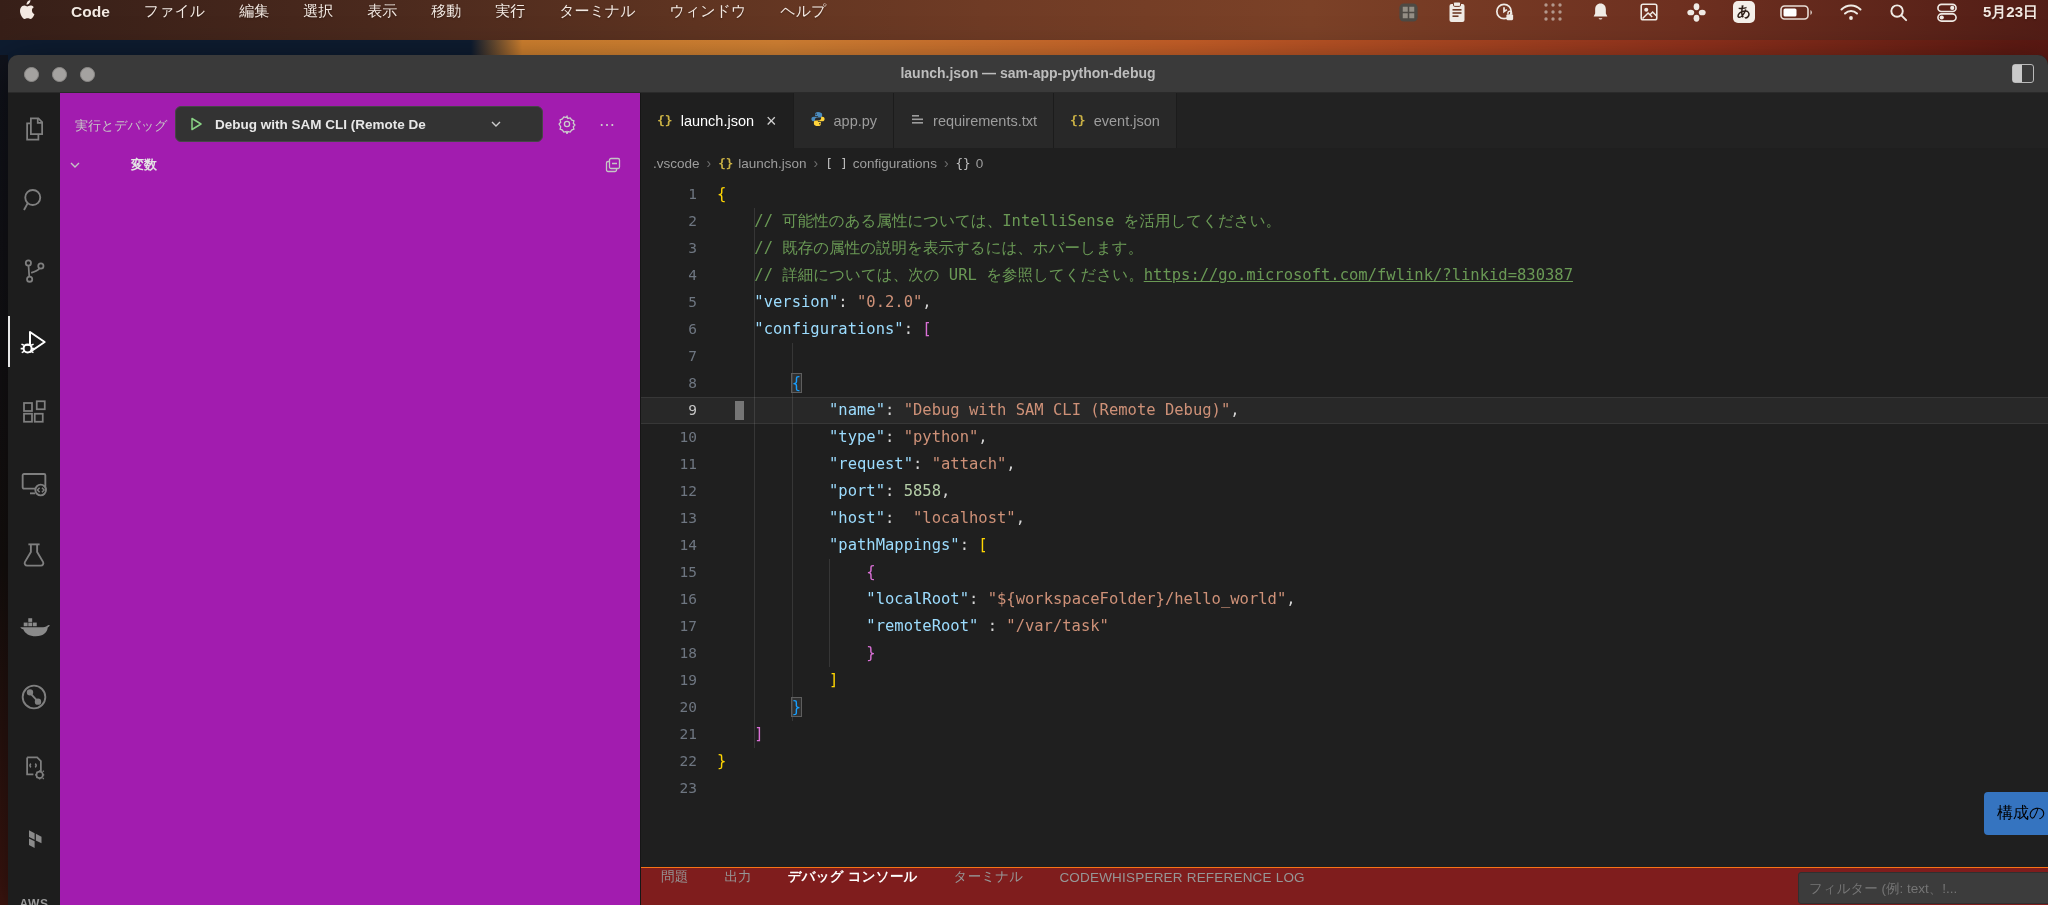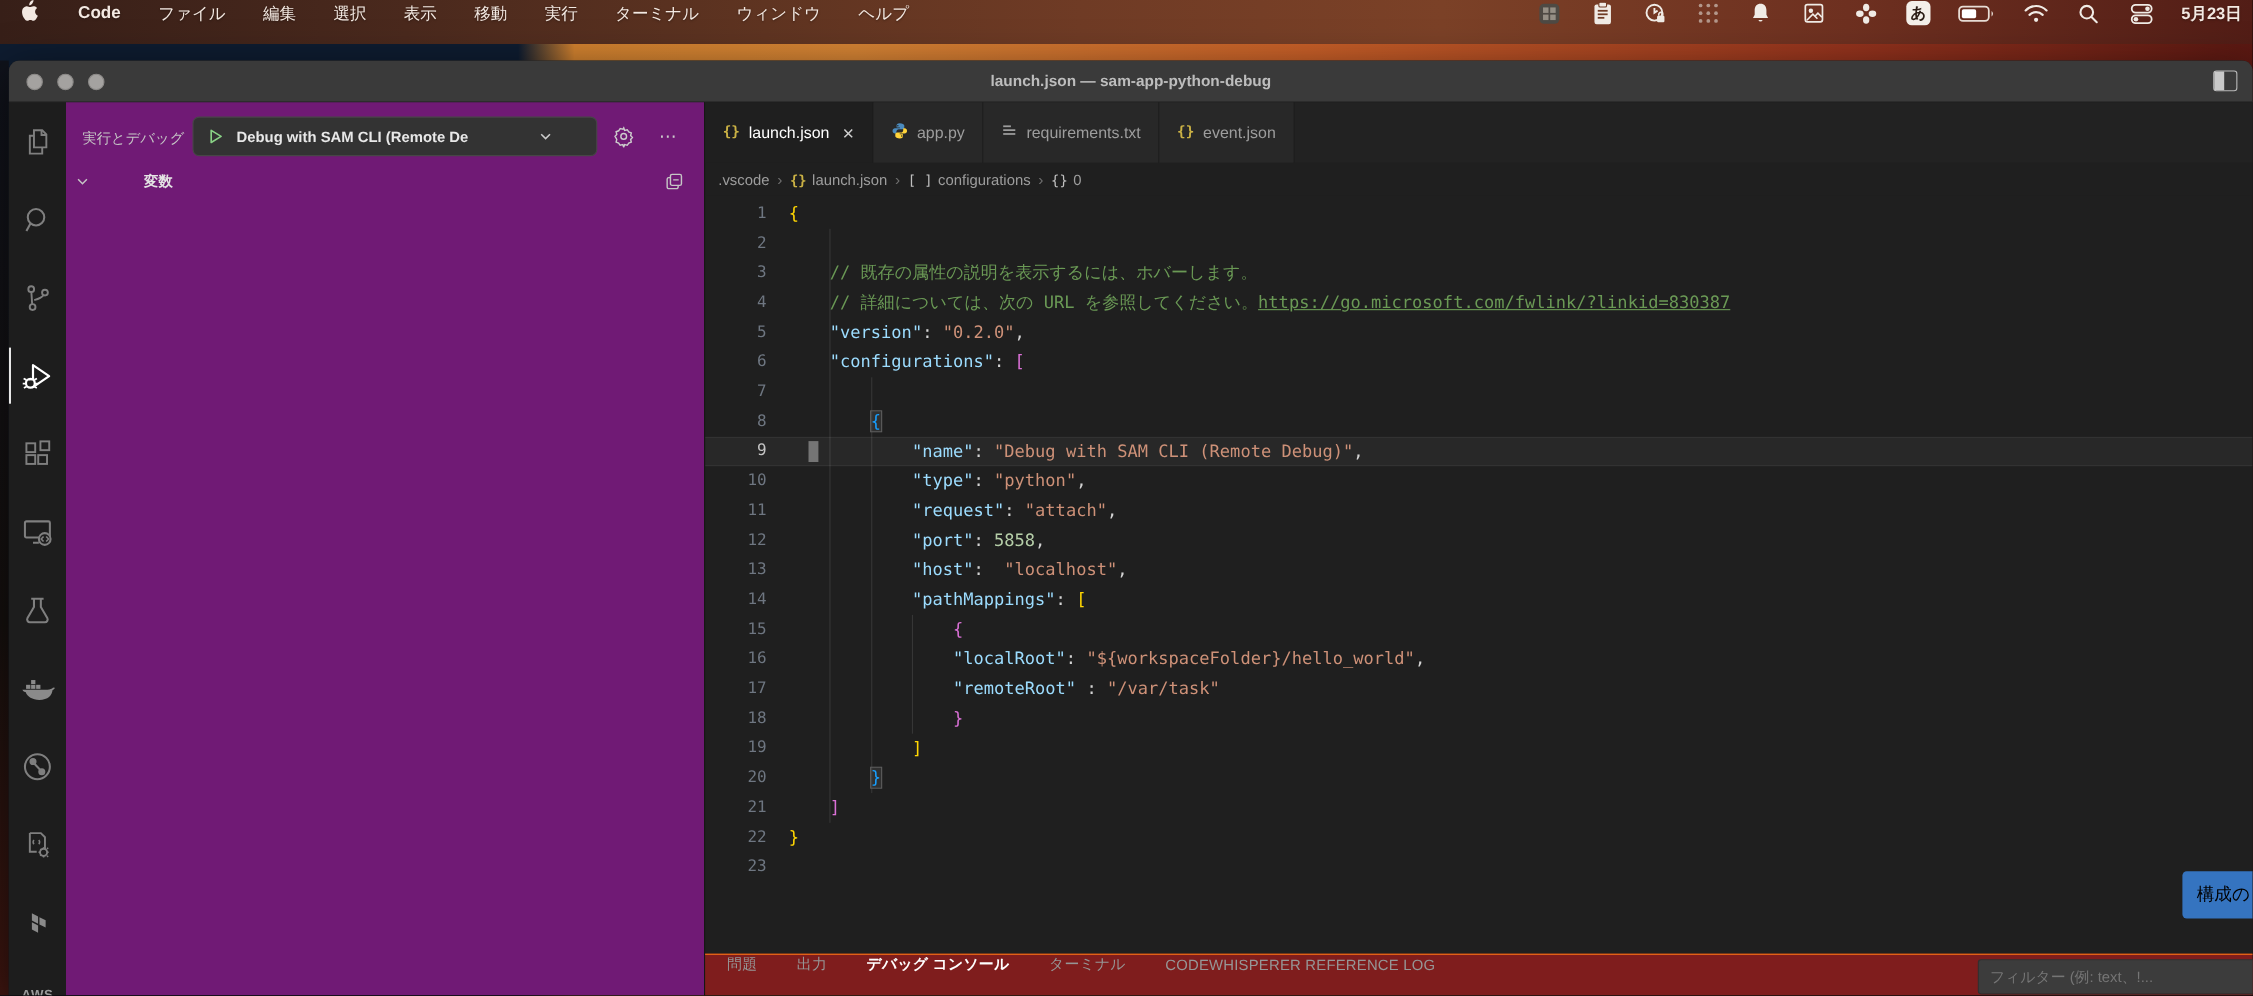--- a/index.html
+++ b/index.html
@@ -46,21 +46,21 @@
 
   
   #activitybar{width:52px;background:#1d1d1d;display:flex;flex-direction:column;align-items:stretch;position:relative;}
   .ab-item{height:71px;display:flex;align-items:center;justify-content:center;position:relative;}
   .ab-item svg{display:block;}
   .ab-item.active::before{content:"";position:absolute;left:0;top:10px;bottom:10px;width:2px;background:#e7e7e7;}
   #aws-label{position:absolute;bottom:-6px;left:0;width:52px;text-align:center;
     color:#9a9a9a;font-size:12px;font-weight:700;letter-spacing:.5px;}
 
   
-  #sidebar{width:580px;background:#701a75;position:relative;}
+  #sidebar{width:580px;background:#a21caf;position:relative;}
   #sb-title{position:absolute;left:15px;top:24px;color:#c5c5c5;font-size:13px;white-space:nowrap;}
   #debug-dropdown{position:absolute;left:115px;top:13px;width:368px;height:36px;background:#333333;
     border:1px solid #464646;border-radius:6px;display:flex;align-items:center;box-sizing:border-box;}
   #play-icon{margin-left:12px;margin-right:11px;flex:none;}
   #debug-config-label{color:#e8e8e8;font-size:13.5px;font-weight:600;white-space:nowrap;
     overflow:hidden;width:272px;}
   #dd-chevron{flex:none;margin-left:2px;}
   #gear-btn{position:absolute;left:494px;top:18px;width:26px;height:26px;display:flex;align-items:center;justify-content:center;}
   #more-btn{position:absolute;left:534px;top:18px;width:28px;height:26px;color:#cccccc;font-size:16px;
     letter-spacing:2px;display:flex;align-items:center;justify-content:center;}
@@ -419,21 +419,21 @@
             <span class="bc-sep">›</span>
             <span><span class="bc-prefix gray">[ ]</span><span>configurations</span></span>
             <span class="bc-sep">›</span>
             <span><span class="bc-prefix gray">{}</span><span>0</span></span>
           </div>
         <div id="code">
           <div class="guide" id="g1"></div>
           <div class="guide" id="g2"></div>
           <div class="guide" id="g3"></div>
         <div class="cl"><span class="ln">1</span><span class="sg-b1">{</span></div>
-            <div class="cl"><span class="ln">2</span></div>
+            <div class="cl"><span class="ln">2</span><span class="sg-c">    // 可能性のある属性については、IntelliSense を活用してください。</span></div>
             <div class="cl"><span class="ln">3</span><span class="sg-c">    // 既存の属性の説明を表示するには、ホバーします。</span></div>
             <div class="cl"><span class="ln">4</span><span class="sg-c">    // 詳細については、次の URL を参照してください。</span><span class="sg-cl">https://go.microsoft.com/fwlink/?linkid=830387</span></div>
             <div class="cl"><span class="ln">5</span><span class="sg-p">    </span><span class="sg-k">"version"</span><span class="sg-p">: </span><span class="sg-s">"0.2.0"</span><span class="sg-p">,</span></div>
             <div class="cl"><span class="ln">6</span><span class="sg-p">    </span><span class="sg-k">"configurations"</span><span class="sg-p">: </span><span class="sg-b2">[</span></div>
             <div class="cl"><span class="ln">7</span></div>
             <div class="cl"><span class="ln">8</span><span class="sg-p">        </span><span class="sg-b3m">{</span></div>
             <div class="cl cur"><span class="ln">9</span><span id="cursor-block"></span><span class="sg-p">            </span><span class="sg-k">"name"</span><span class="sg-p">: </span><span class="sg-s">"Debug with SAM CLI (Remote Debug)"</span><span class="sg-p">,</span></div>
             <div class="cl"><span class="ln">10</span><span class="sg-p">            </span><span class="sg-k">"type"</span><span class="sg-p">: </span><span class="sg-s">"python"</span><span class="sg-p">,</span></div>
             <div class="cl"><span class="ln">11</span><span class="sg-p">            </span><span class="sg-k">"request"</span><span class="sg-p">: </span><span class="sg-s">"attach"</span><span class="sg-p">,</span></div>
             <div class="cl"><span class="ln">12</span><span class="sg-p">            </span><span class="sg-k">"port"</span><span class="sg-p">: </span><span class="sg-n2">5858</span><span class="sg-p">,</span></div>

